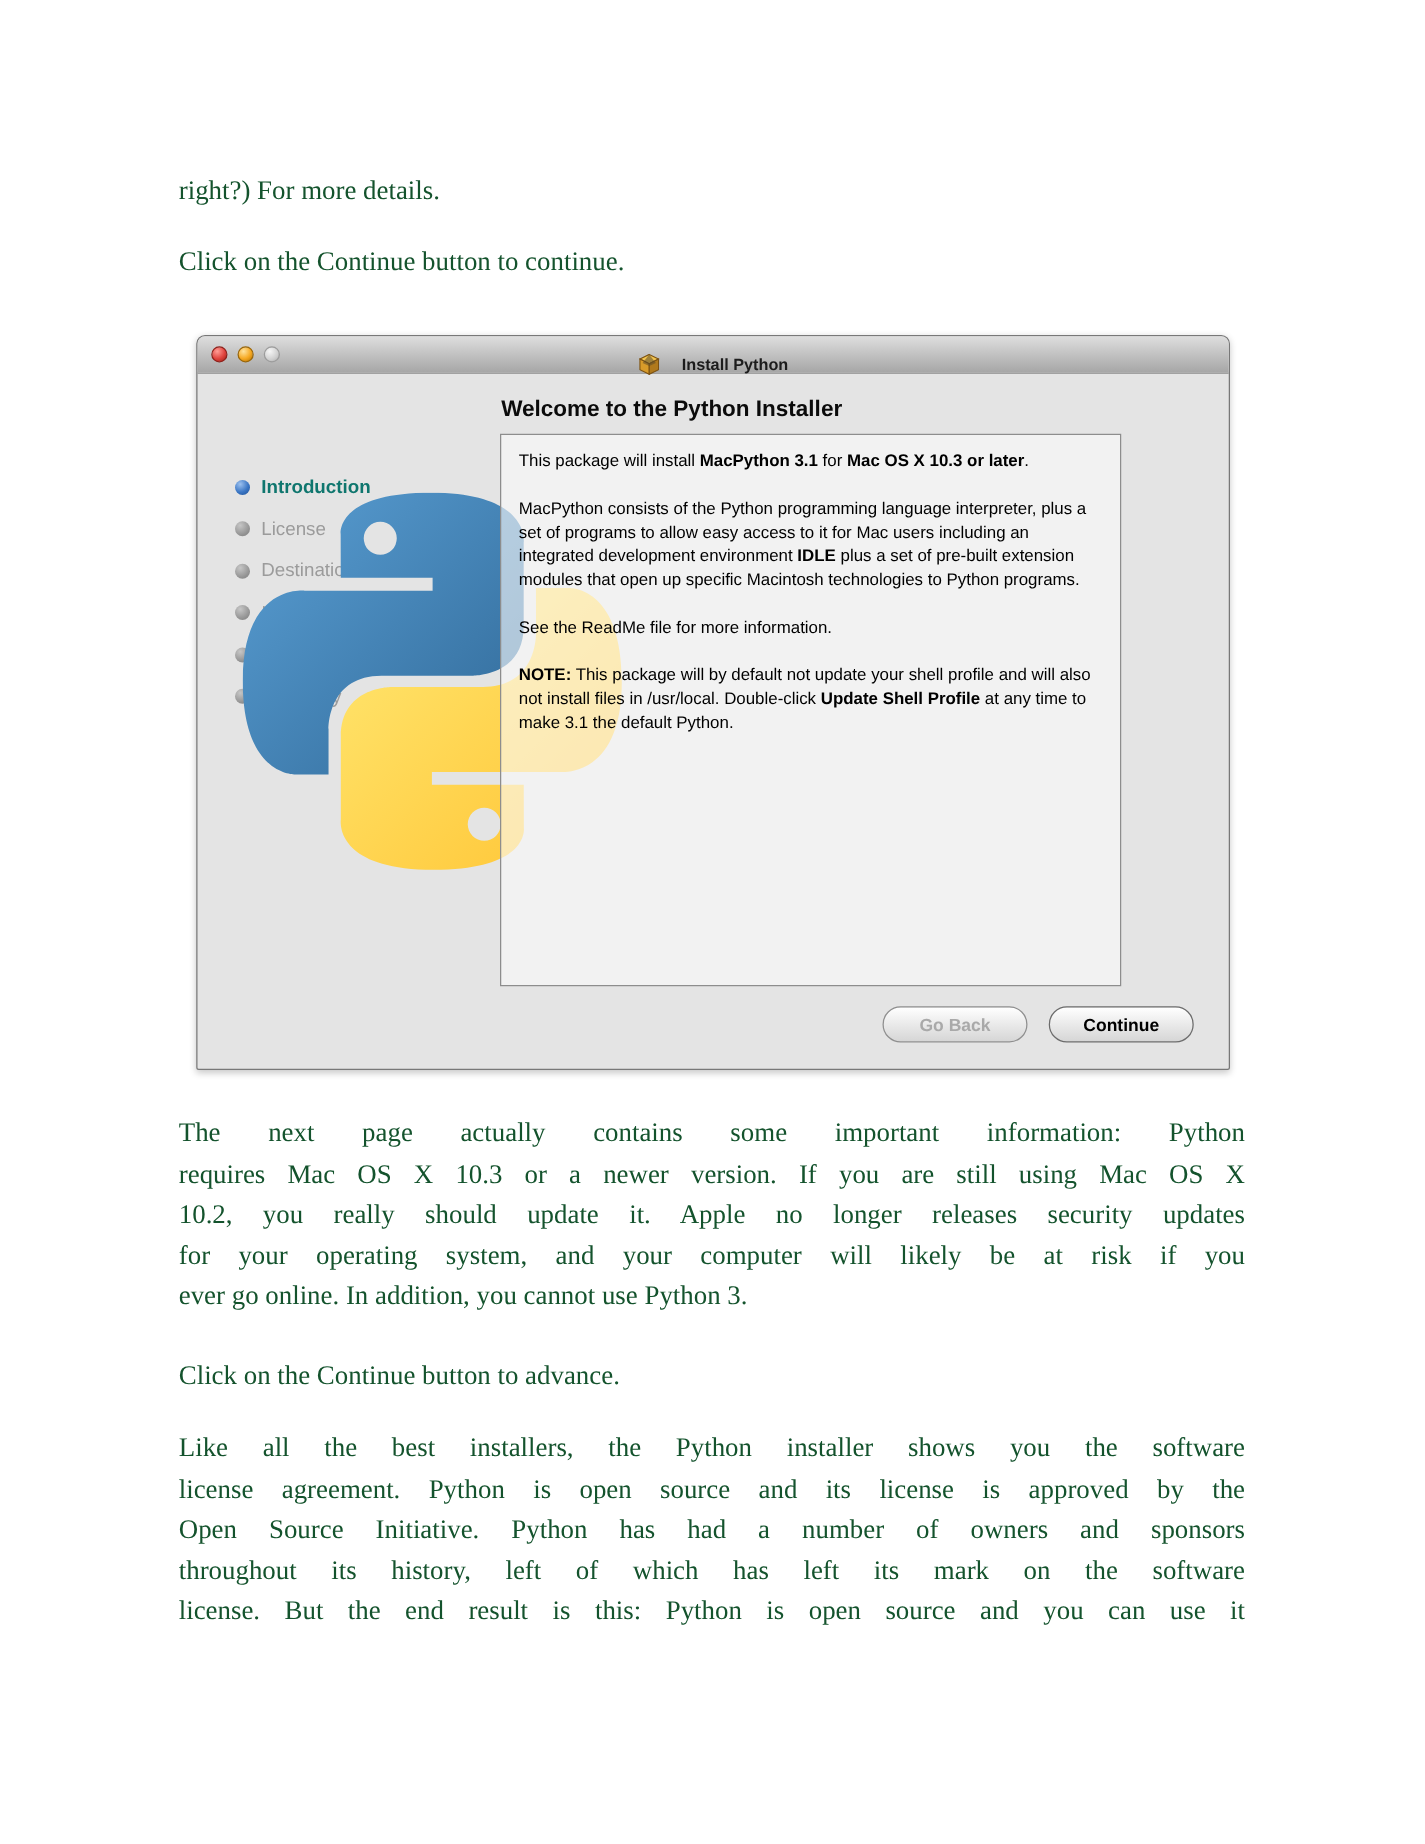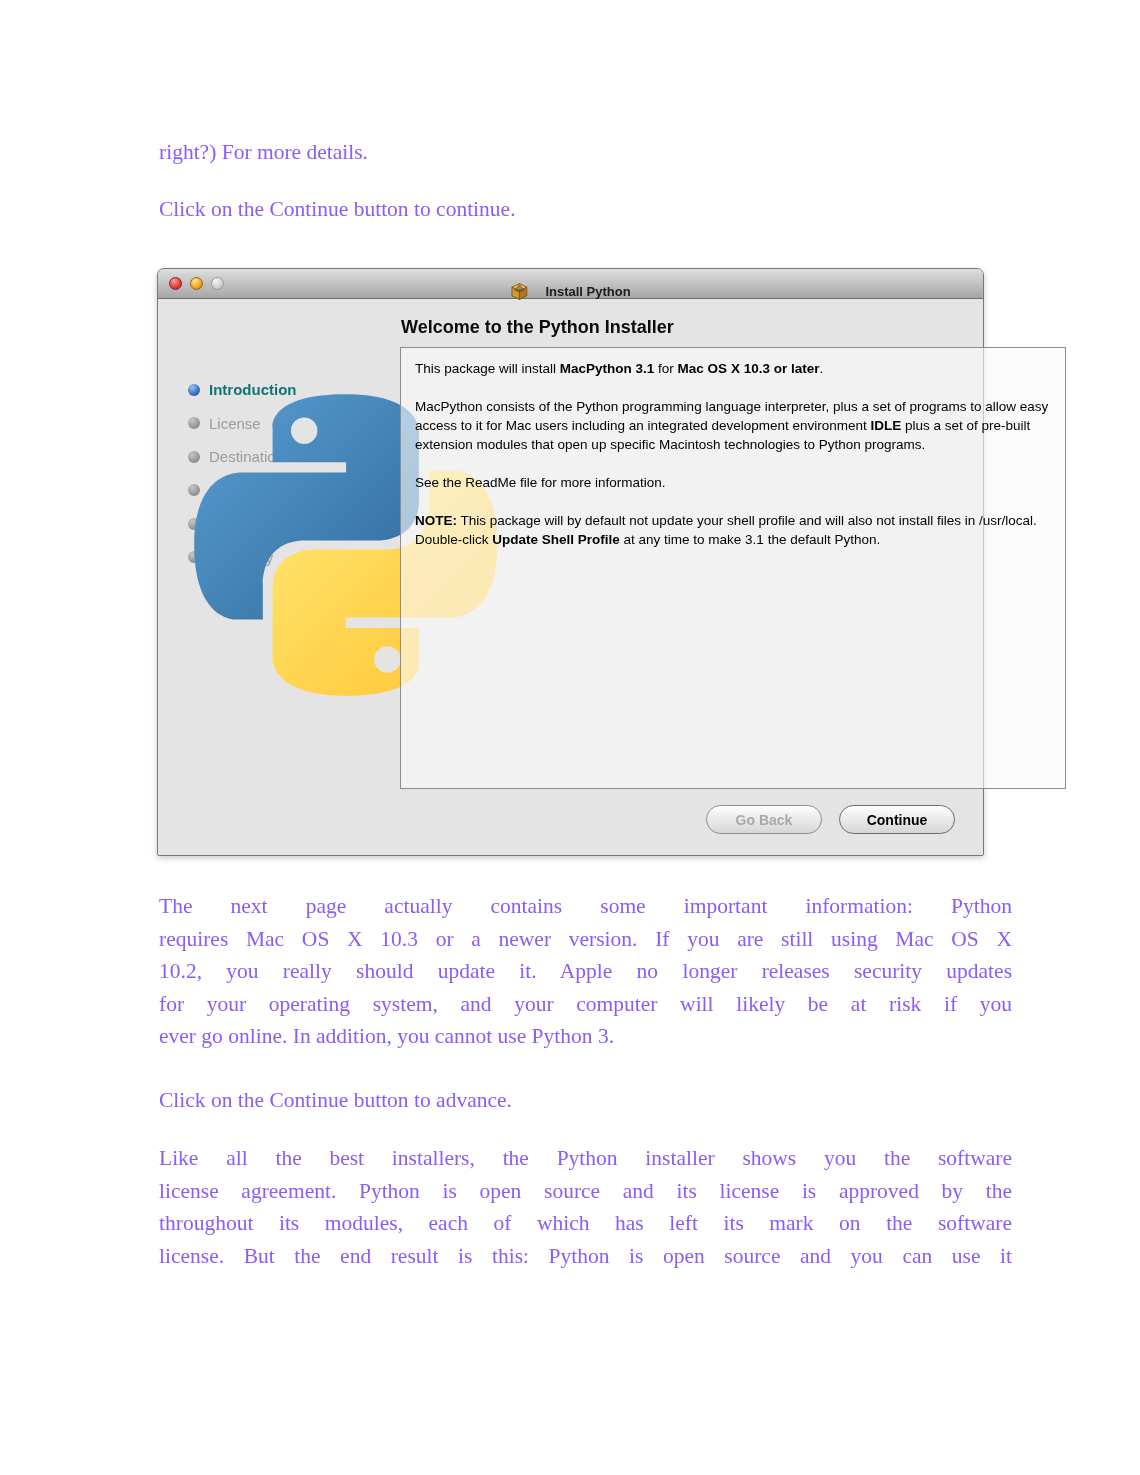--- a/index.html
+++ b/index.html
@@ -5,21 +5,21 @@
   html,body { margin:0; padding:0; }
   body {
     width:1140px; height:1475px; position:relative; background:#ffffff;
     font-family:"Liberation Serif", serif; color:#111;
     overflow:hidden;
   }
 
   
   .doc-text {
     position:absolute; left:143px; width:853px;
-    font-size:21.5px; line-height:32.5px; color:#8b5cf6;margin-left:16px;
+    font-size:21.5px; line-height:32.5px; color:#14532d;
   }
   .jline { text-align:justify; text-align-last:justify; text-justify:inter-word; }
   .jline.no-stretch { text-align-last:left; }
 
   
   #window {
     position:absolute; left:157px; top:268px; width:827px; height:588px;
     background:#e4e4e4; border:1px solid #787878;
     border-radius:7px 7px 2px 2px;
     box-shadow:0 2px 6px rgba(0,0,0,0.22);
@@ -63,21 +63,21 @@
   }
   .step.active .bullet {
     background:radial-gradient(circle at 35% 28%, #9cc1ef, #3b76c4 55%, #1d4e94);
   }
   .step .lbl { font-size:15px; color:#9b9b9b; white-space:nowrap; }
   .step.active .lbl { color:#0f766e; font-weight:bold; }
 
   .logo { position:absolute; left:36px; top:125px; width:304px; height:303px; z-index:2; }
 
   .panel {
-    position:absolute; left:242px; top:78px; width:666px; height:442px;
+    position:absolute; left:242px; top:78px; width:497px; height:442px;
     box-sizing:border-box; z-index:3;
     background:rgba(250,250,250,0.62);
     border:1px solid #8d8d8d;
     padding:11px 14px;
   }
   .panel p { margin:0 0 19px 0; font-size:13.5px; line-height:19px; color:#000; }
   .panel p b { font-weight:bold; }
 
   .btn {
     position:absolute; height:29px; width:116px; box-sizing:border-box;
@@ -176,15 +176,16 @@
     <div class="jline">The next page actually contains some important information: Python</div>
     <div class="jline">requires Mac OS X 10.3 or a newer version. If you are still using Mac OS X</div>
     <div class="jline">10.2, you really should update it. Apple no longer releases security updates</div>
     <div class="jline">for your operating system, and your computer will likely be at risk if you</div>
     <div class="jline no-stretch">ever go online. In addition, you cannot use Python 3.</div>
   </div>
 <div class="doc-text" style="top:1084px">Click on the Continue button to advance.</div>
 <div class="doc-text" style="top:1142px">
     <div class="jline">Like all the best installers, the Python installer shows you the software</div>
     <div class="jline">license agreement. Python is open source and its license is approved by the</div>
-    <div class="jline">throughout its modules, each of which has left its mark on the software</div>
+    <div class="jline">Open Source Initiative. Python has had a number of owners and sponsors</div>
+    <div class="jline">throughout its history, left of which has left its mark on the software</div>
     <div class="jline">license. But the end result is this: Python is open source and you can use it</div>
   </div>
 
 </body></html>

